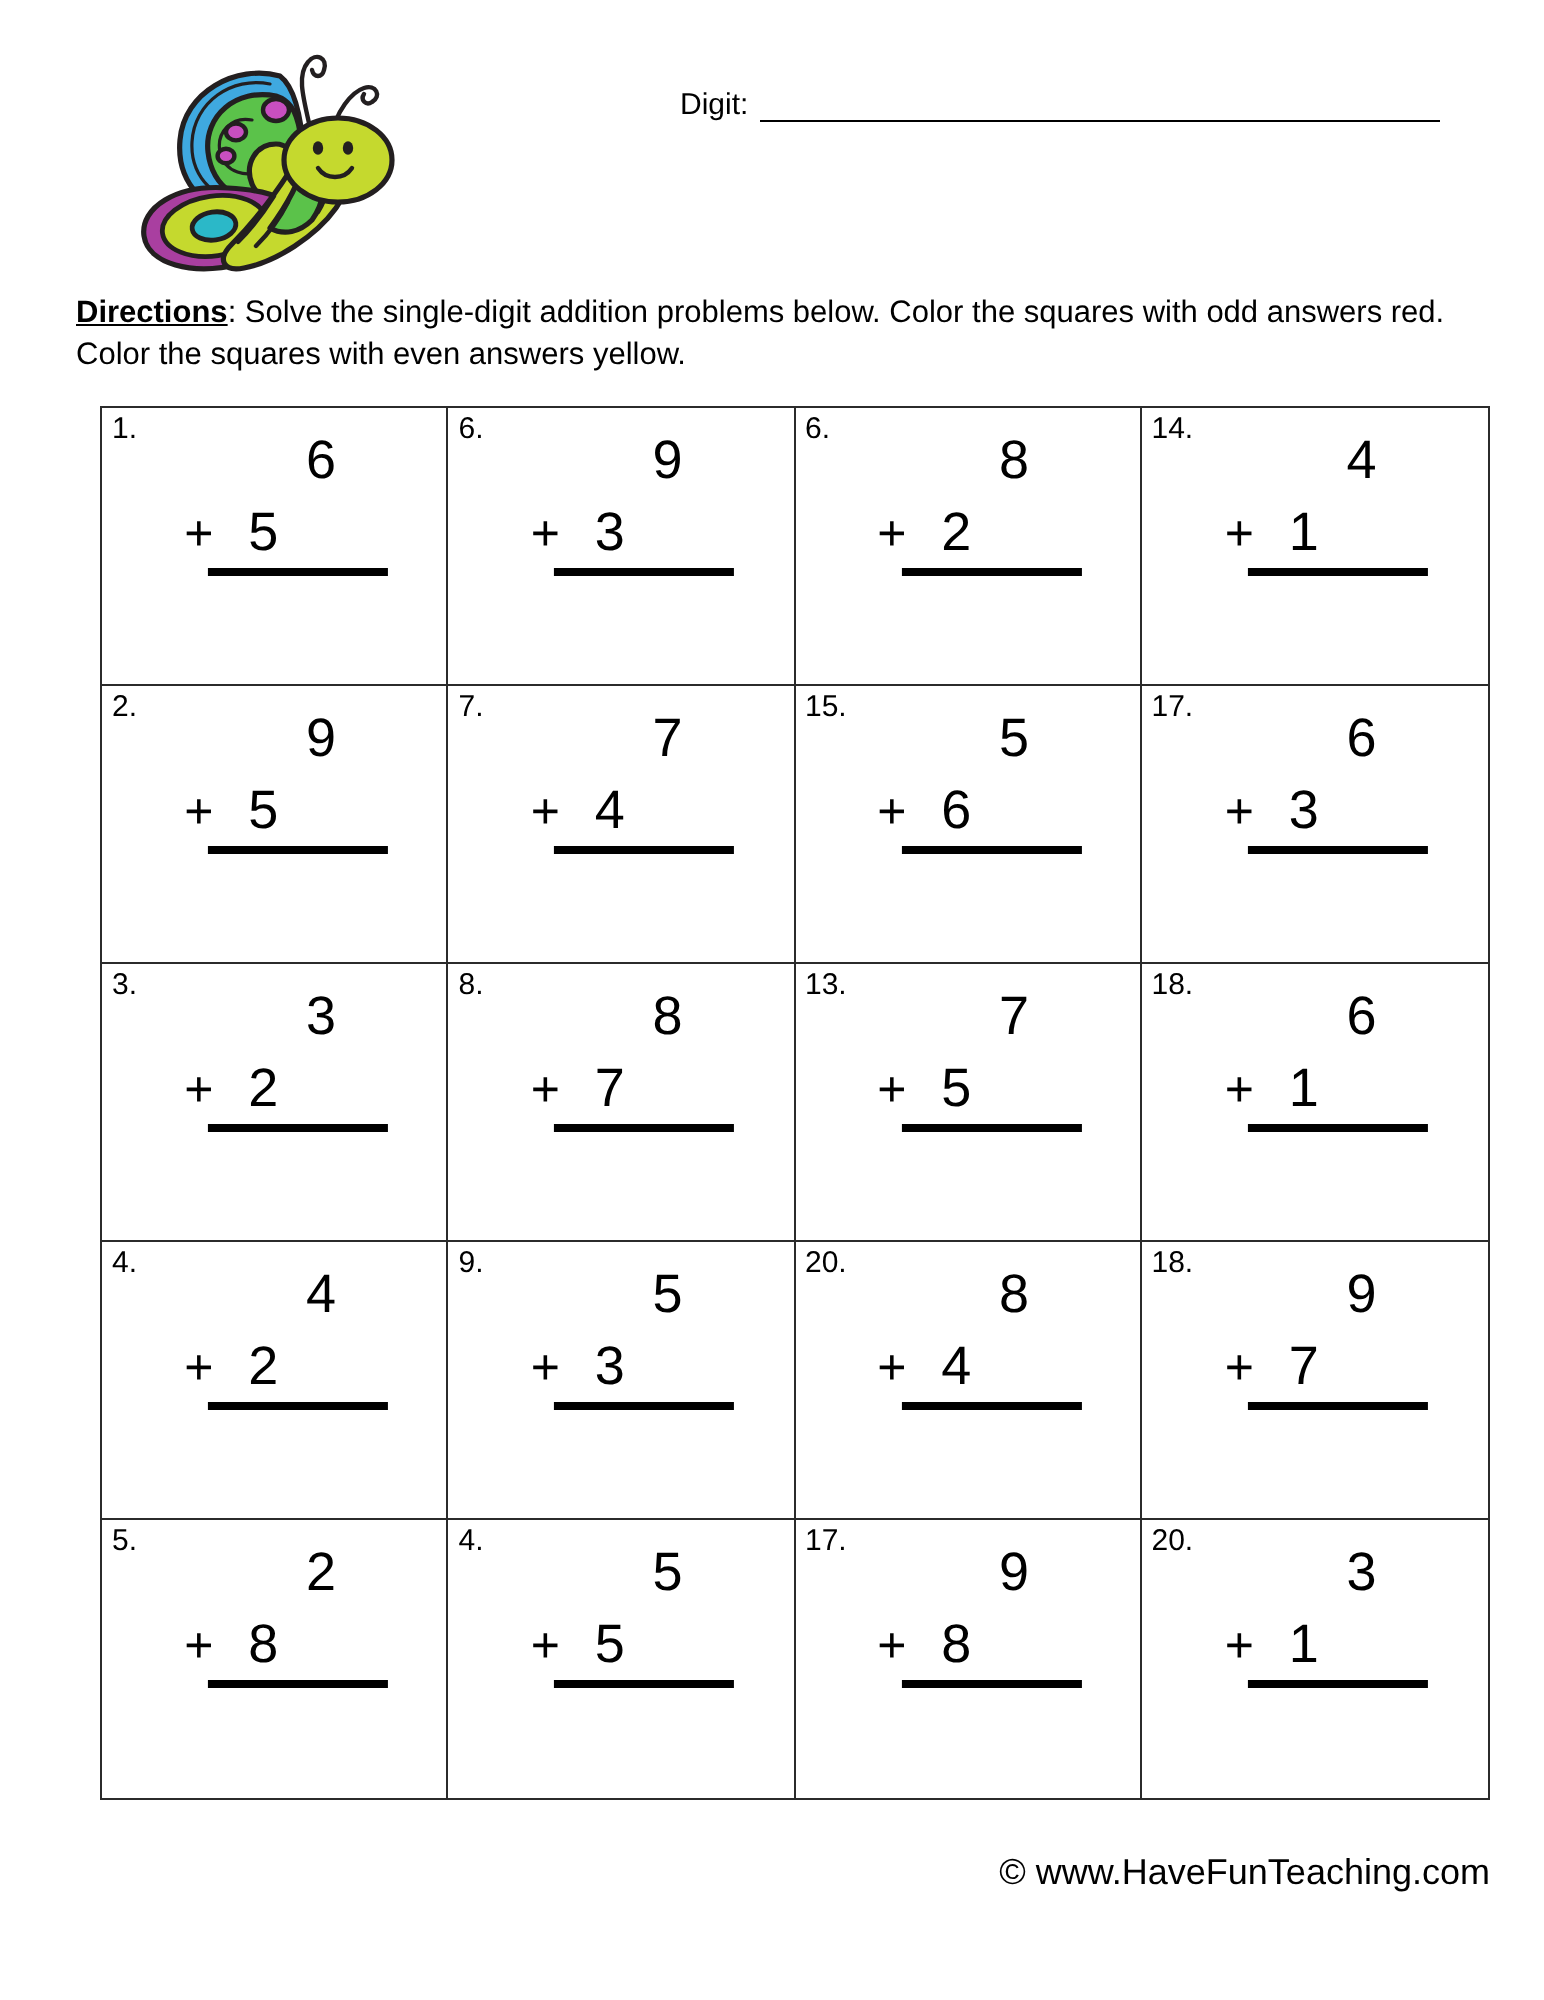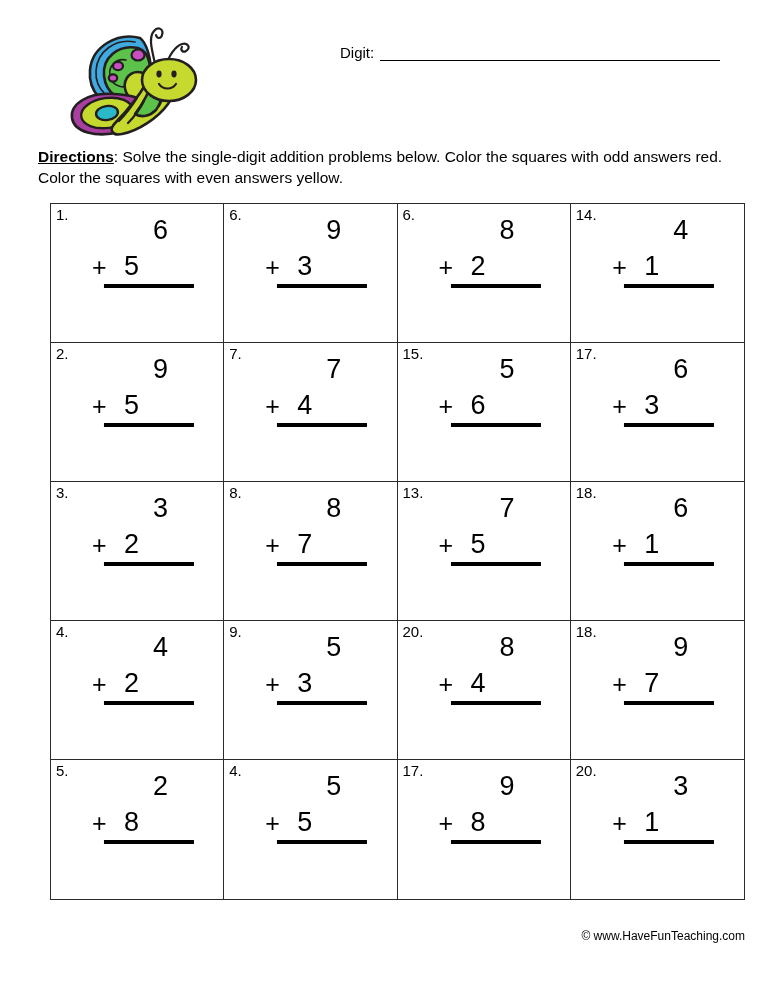--- a/index.html
+++ b/index.html
@@ -149,21 +149,21 @@
     width: 90px;
     height: 3.6px;
     background: #000;
   }
 
   
   #footer {
     position: absolute;
     right: 27px;
     top: 927px;
-    font-size: 12px;
+    font-size: 18px;
     line-height: 18px;
     white-space: nowrap;
   }
 </style>
 </head>
 <body>
 
 <div id="header">
 
   <div id="butterfly">

